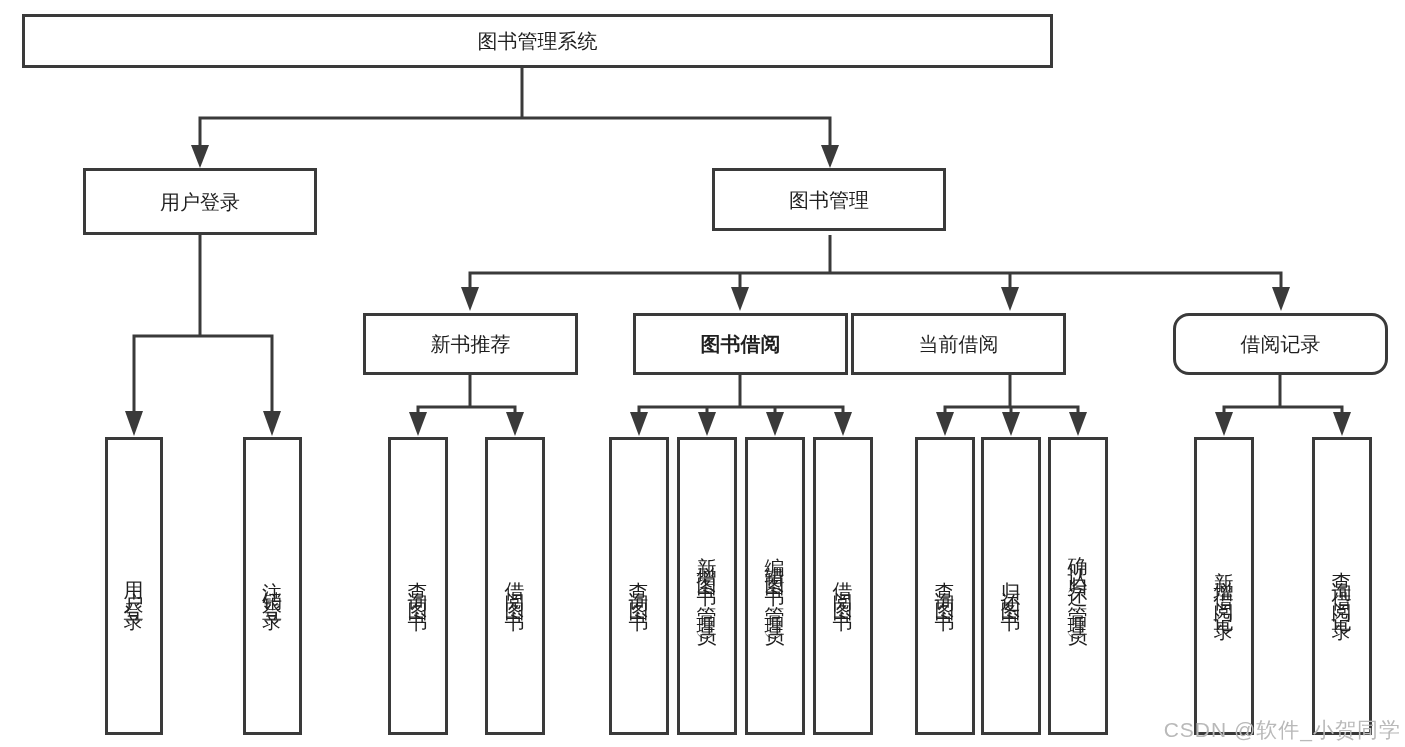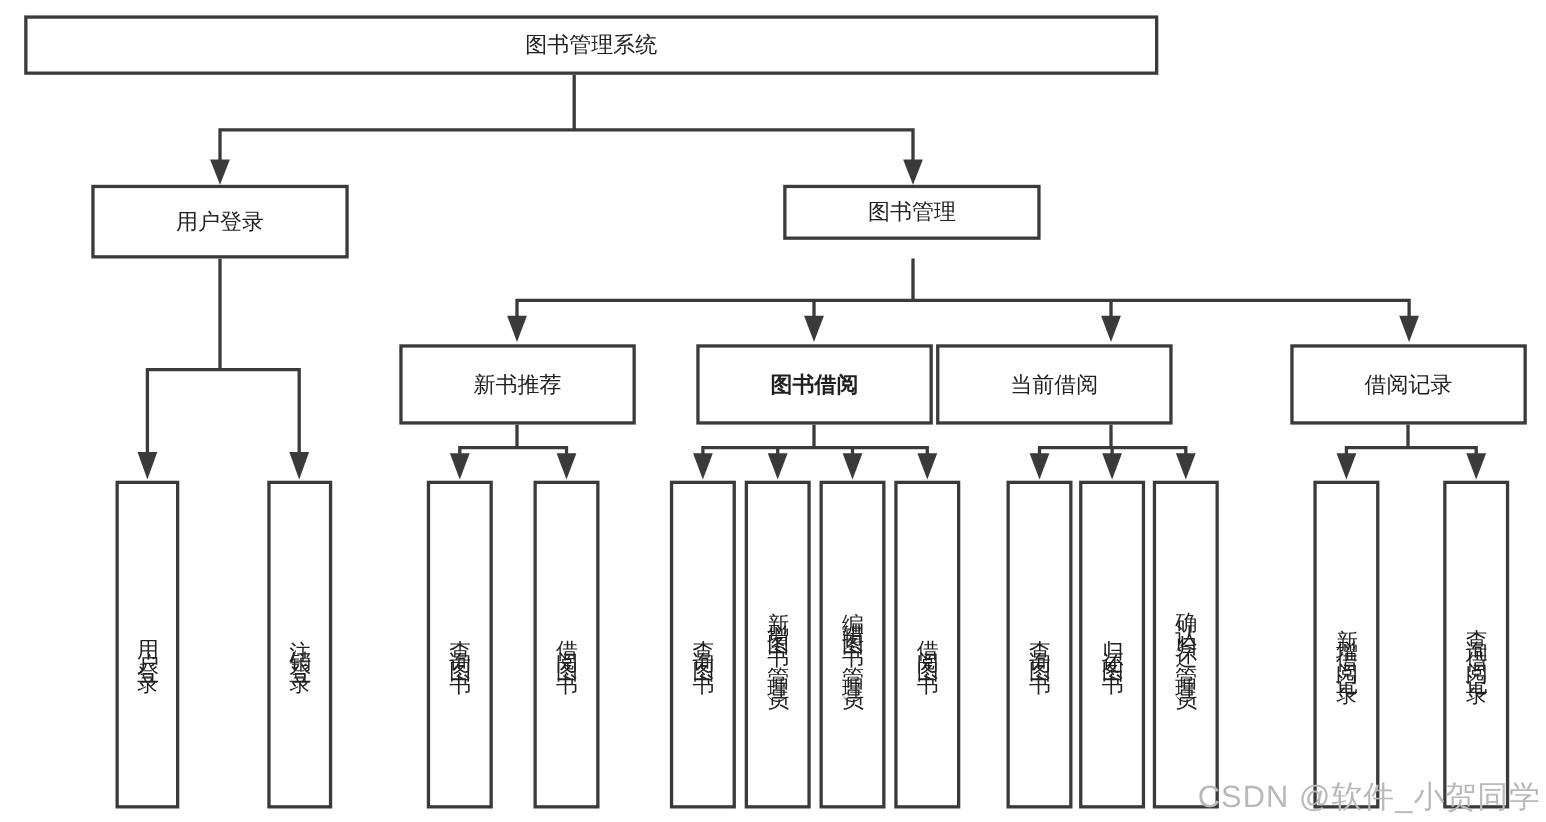--- a/index.html
+++ b/index.html
@@ -22,45 +22,45 @@
     font-size:20px;line-height:1;color:var(--text);
   }
   .vert span{
     writing-mode:vertical-rl;text-orientation:mixed;
     letter-spacing:10px;font-size:20px;
   }
   
   .n-root{left:22px;top:14px;width:1031px;height:54px;}
   
   .n-l2a{left:83px;top:168px;width:234px;height:67px;}
-  .n-l2b{left:712px;top:168px;width:234px;height:50px;}
+  .n-l2b{left:712px;top:168px;width:234px;height:63px;}
   
-  .l3{top:313px;height:73px;width:215px;}
+  .l3{top:313px;height:62px;width:215px;}
   .n-l3a{left:363px;}
   .n-l3b{left:633px;font-weight:bold;}
   .n-l3c{left:851px;}
-  .n-l3d{left:1173px;}
+  .n-l3d{left:1173px;border-radius:16px;}
   
   .leaf{top:437px;height:298px;width:60px;border-width:3px;}
   .g0a{left:105px;width:58px;}
   .g0b{left:243px;width:59px;}
   .g1a{left:388px;}
   .g1b{left:485px;}
   .g2a{left:609px;}
   .g2b{left:677px;}
   .g2c{left:745px;}
   .g2d{left:813px;}
   .g3a{left:915px;}
   .g3b{left:981px;}
   .g3c{left:1048px;}
   .g4a{left:1194px;}
   .g4b{left:1312px;}
   #watermark{
     position:absolute;right:4px;bottom:3px;
-    font-size:28px;color:var(--wm);letter-spacing:1px;
+    font-size:21px;color:var(--wm);letter-spacing:1px;
     white-space:nowrap;
     margin-top:44px;
   }
 </style>
 </head>
 <body>
 
 <div id="stage">
 
   <svg id="connectors" viewBox="0 0 1405 747" fill="none" stroke="#3a3a3a" stroke-width="3">

